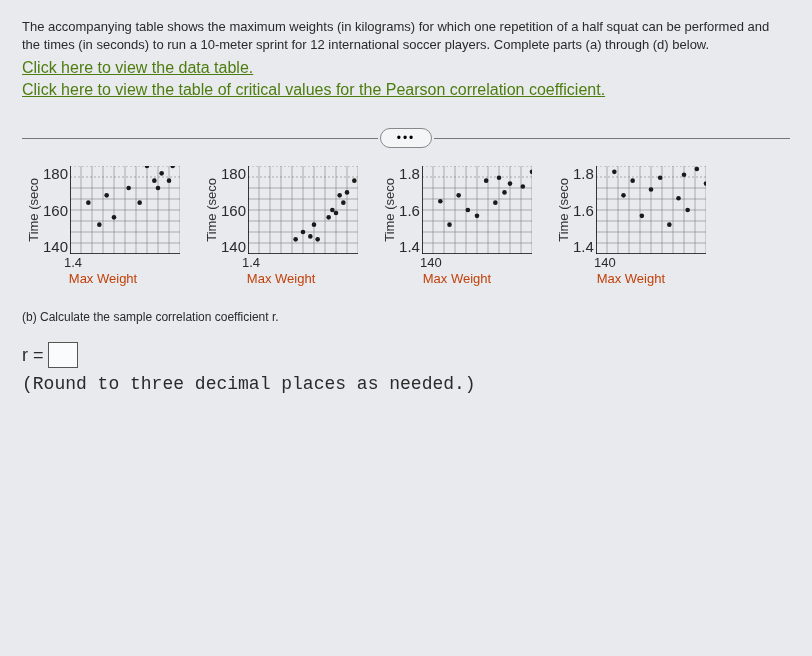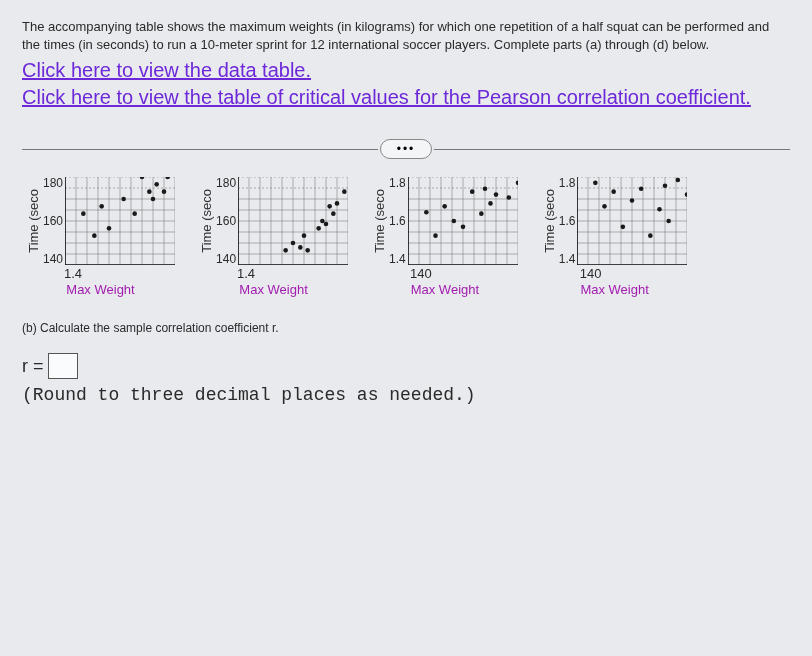--- a/index.html
+++ b/index.html
@@ -12,24 +12,24 @@
     padding: 18px 22px;
     position: relative;
     overflow: hidden;
   }
   .problem-text {
     font-size: 13px;
     line-height: 1.35;
     margin-bottom: 4px;
   }
   .link {
-    color: #6d28d9;
+    color: #4d7c0f;
     text-decoration: underline;
     cursor: pointer;
-    font-size: 20px;
+    font-size: 16px;
     line-height: 1.35;
     display: inline;
   }
   .divider-row {
     display: flex;
     align-items: center;
     margin: 28px 0 18px 0;
   }
   .divider-line {
     flex: 1;
@@ -66,36 +66,36 @@
     transform: rotate(180deg);
     font-size: 13px;
     margin-right: 2px;
     color: #333;
   }
   .yticks {
     display: flex;
     flex-direction: column;
     justify-content: space-between;
     height: 88px;
-    font-size: 12px;
+    font-size: 15px;
     text-align: right;
     margin-right: 2px;
   }
   .yticks span { line-height: 1; }
   .axes-wrap { display: flex; }
   .grid-svg { display: block; }
   .xtick {
     font-size: 13px;
     margin-left: 34px;
     margin-top: 1px;
   }
   .xlabel {
     font-size: 13px;
     margin-top: 1px;
-    color: #a21caf;
+    color: #c2410c;
   }
   .part-label {
     font-size: 12px;
     margin-top: 8px;
   }
   .answer-row {
     display: flex;
     align-items: center;
     margin-top: 18px;
     font-size: 18px;

